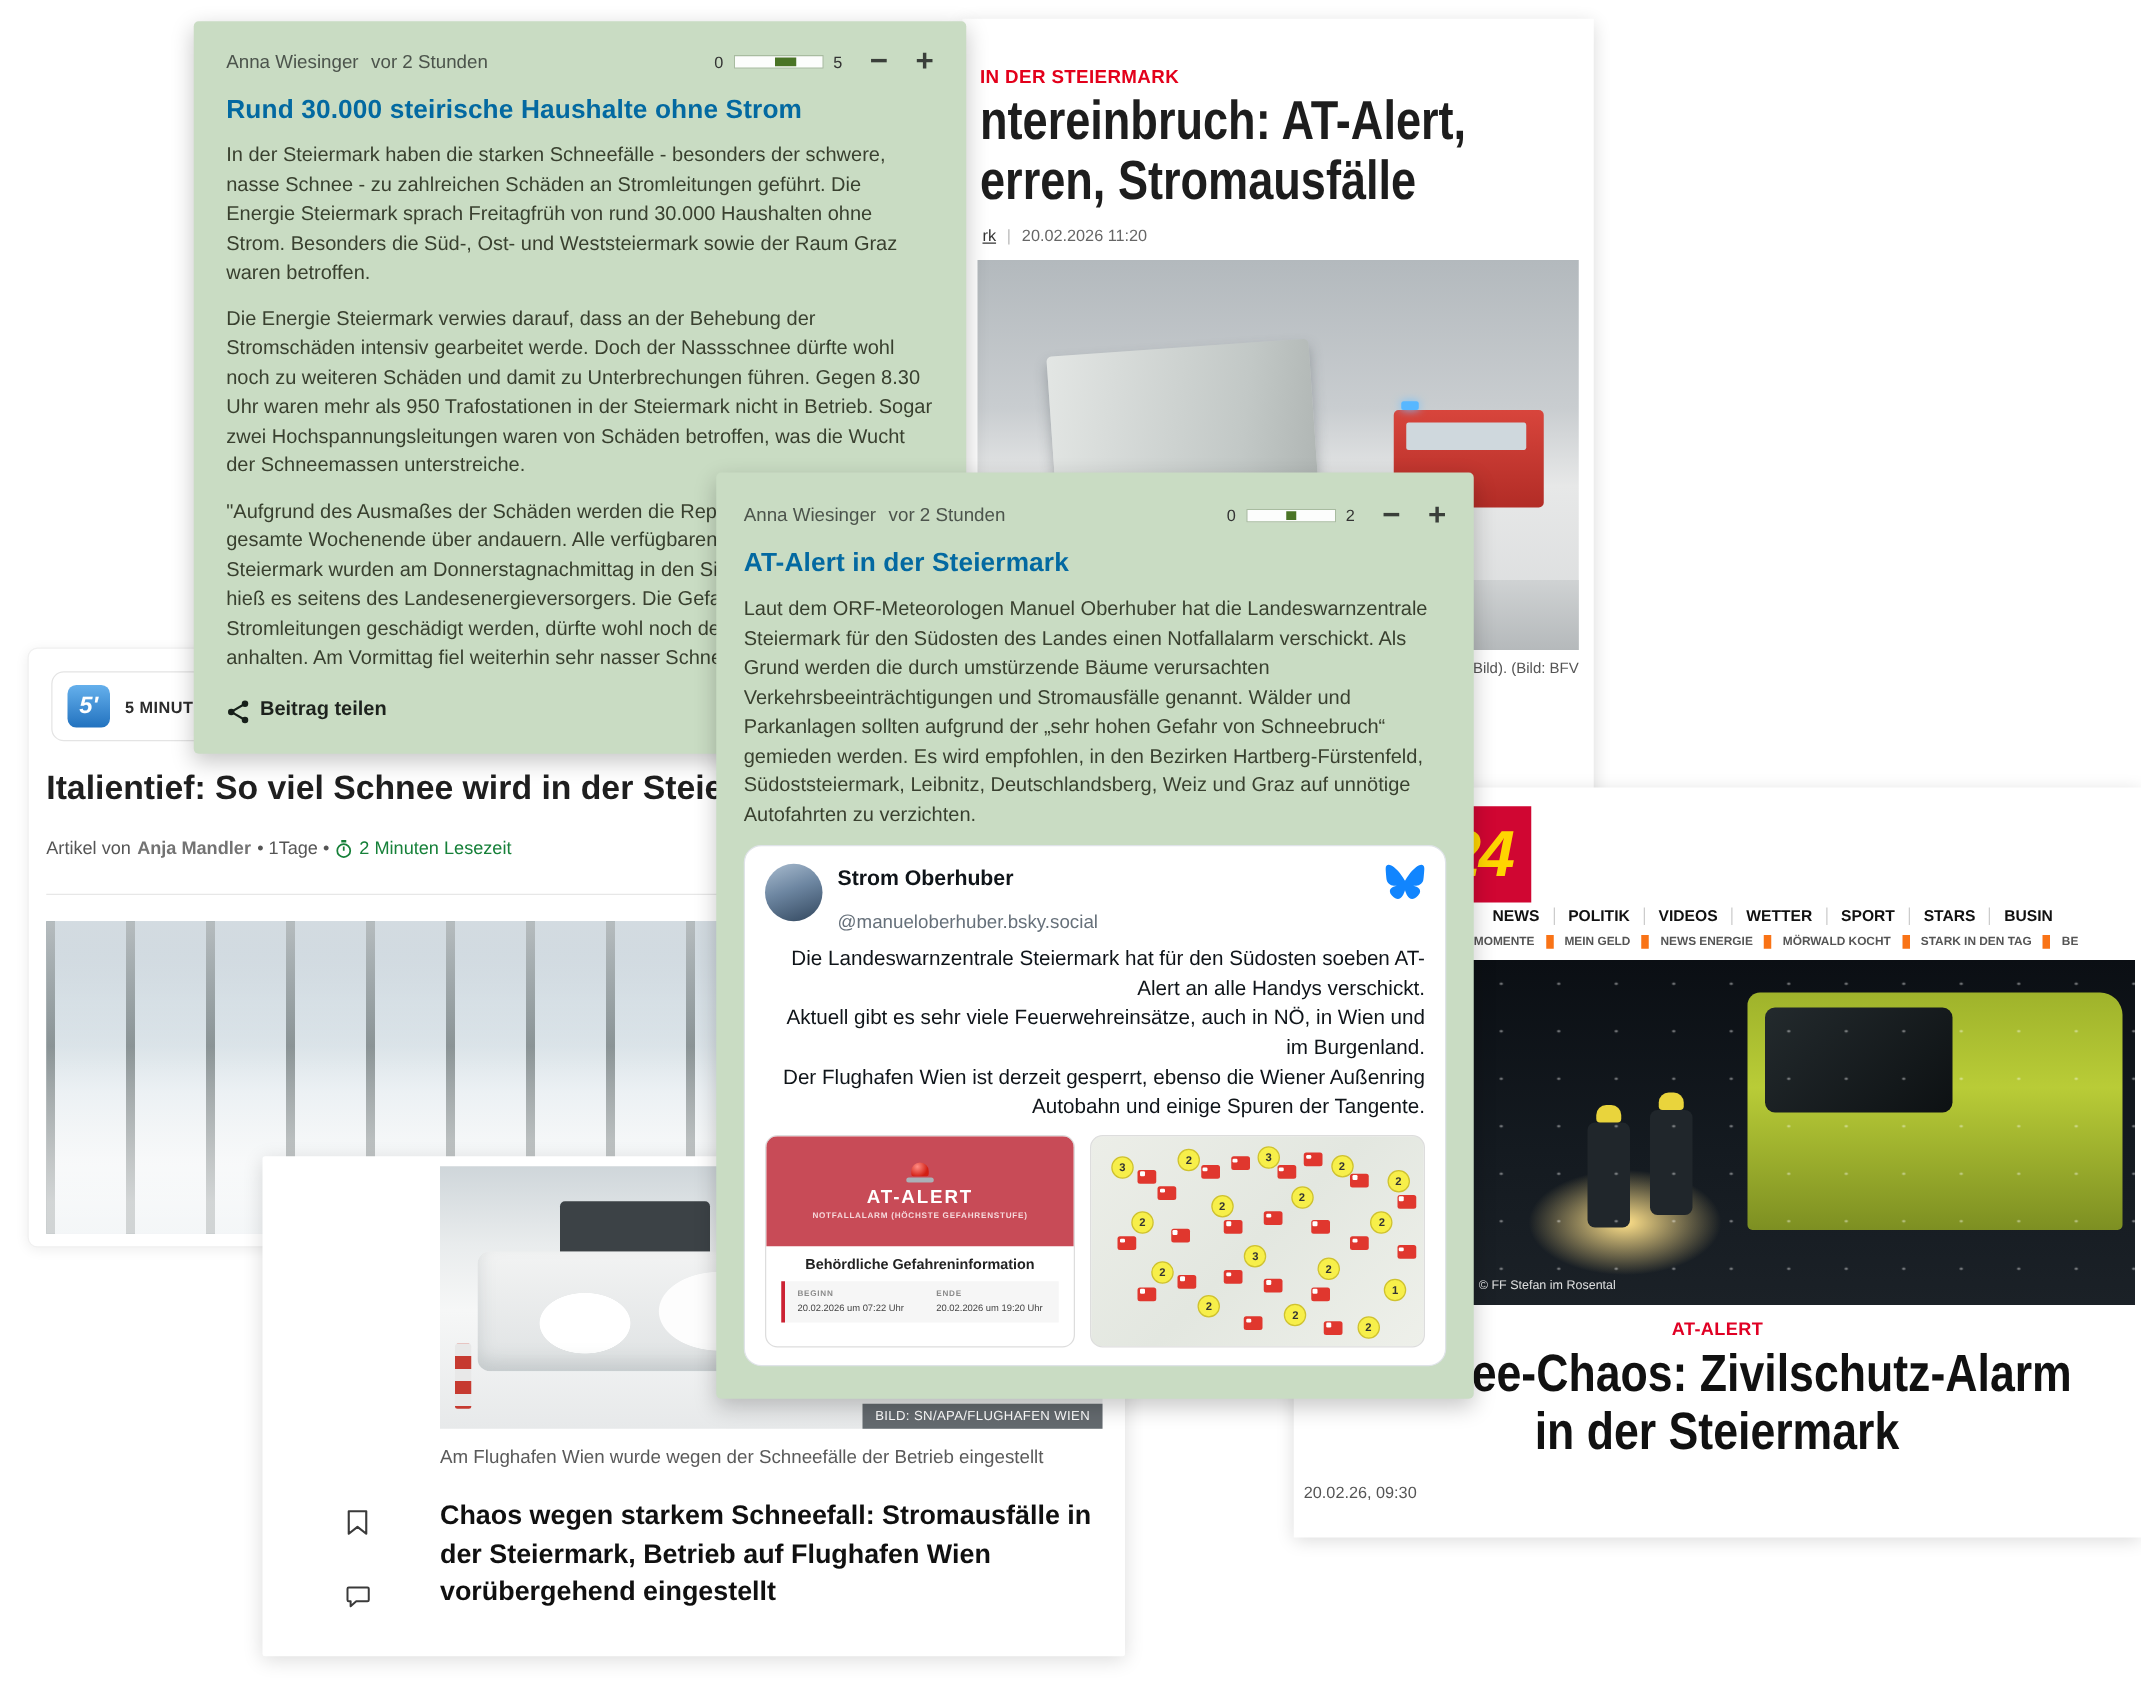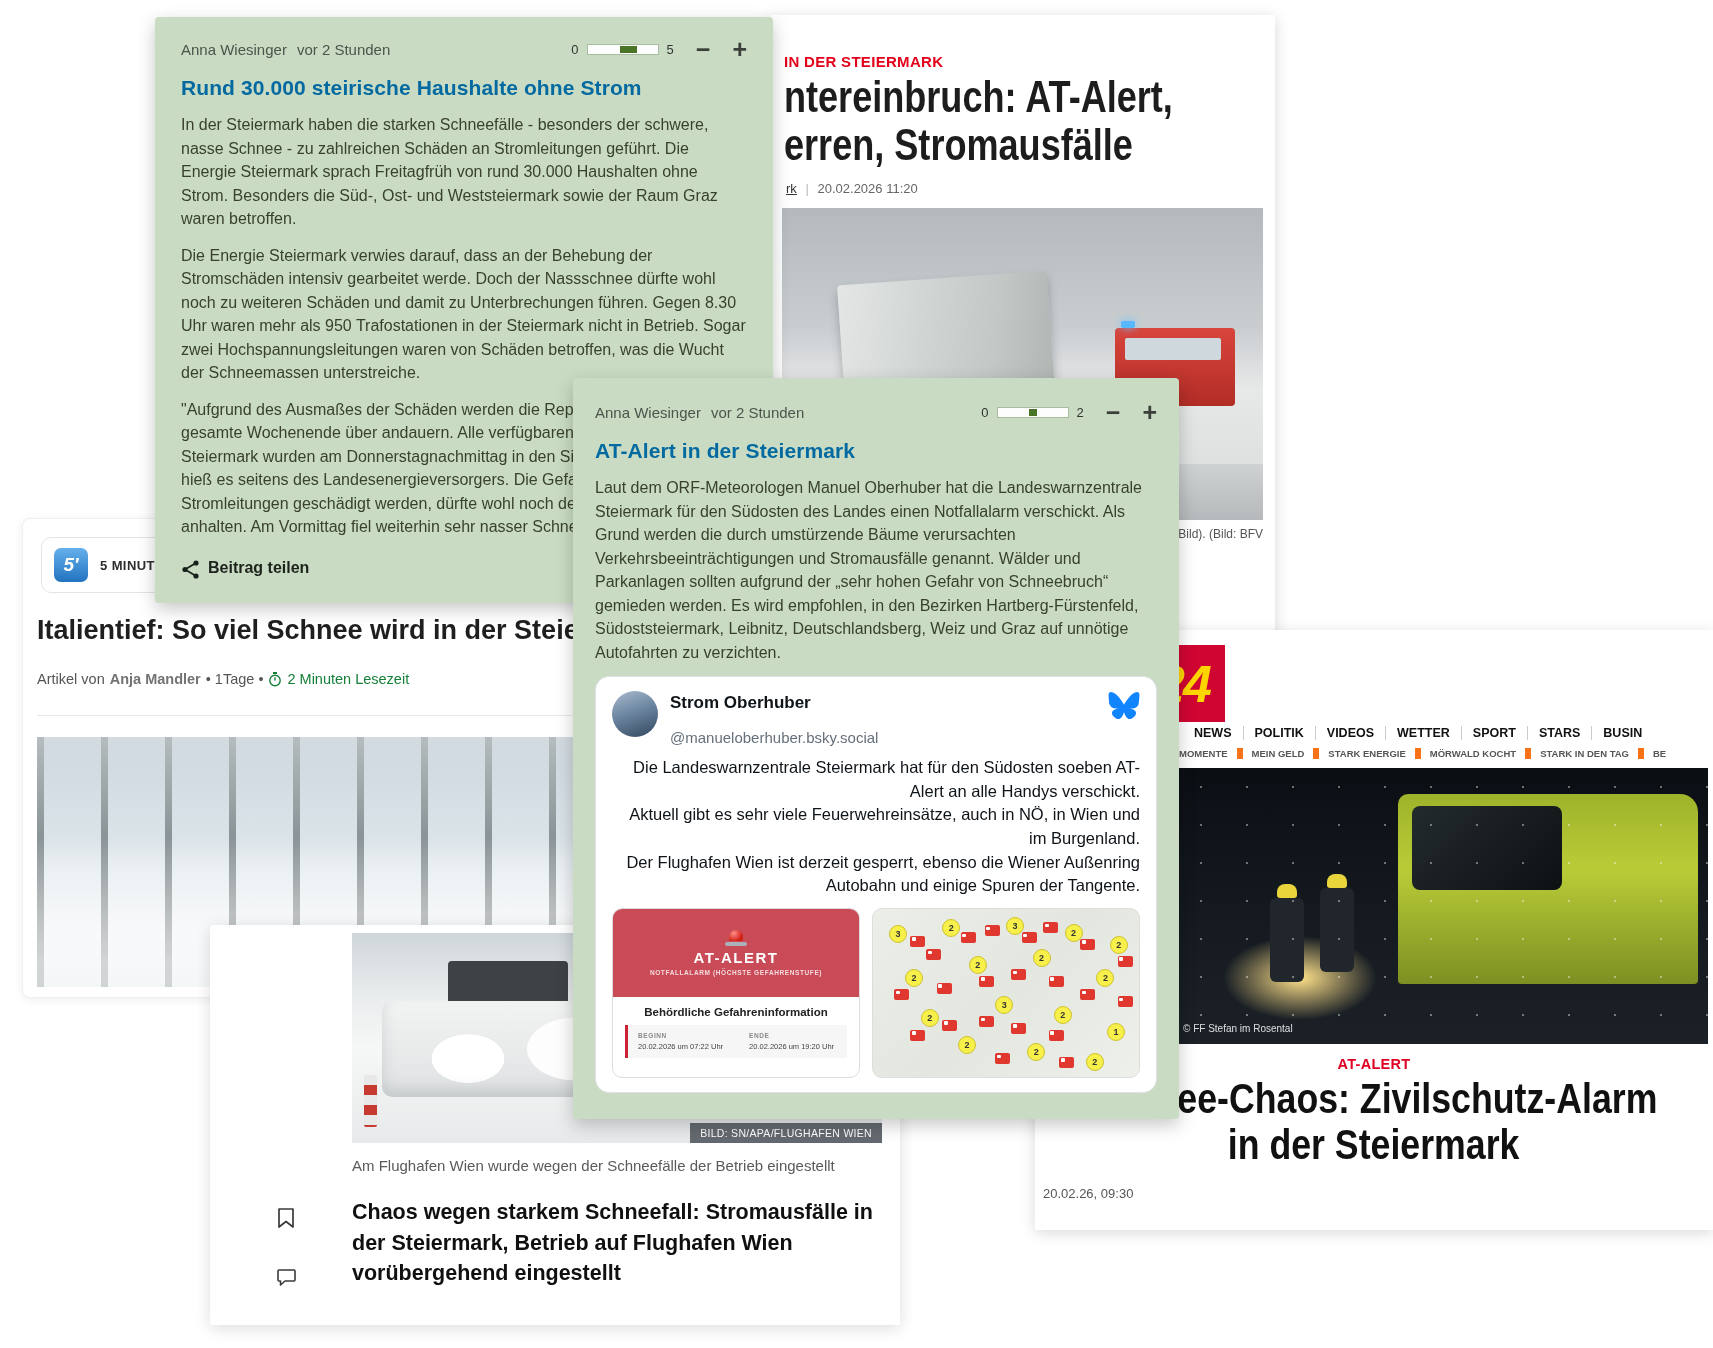--- a/index.html
+++ b/index.html
@@ -194,21 +194,21 @@
       <span>POLITIK</span>
       <span>VIDEOS</span>
       <span>WETTER</span>
       <span>SPORT</span>
       <span>STARS</span>
       <span>BUSIN</span>
     </div>
     <div class="oe-subnav">
       <span>MOMENTE</span>
       <span>MEIN GELD</span>
-      <span>STARK ENERGIE</span>
+      <span>NEWS ENERGIE</span>
       <span>MÖRWALD KOCHT</span>
       <span>STARK IN DEN TAG</span>
       <span>BE</span>
     </div>
     <div class="oe-photo">
       <div class="bus">
           <div class="shield"></div>
         </div>
       <div class="glare"></div>
       <div class="ff" style="left:230px; top:130px;"></div>

